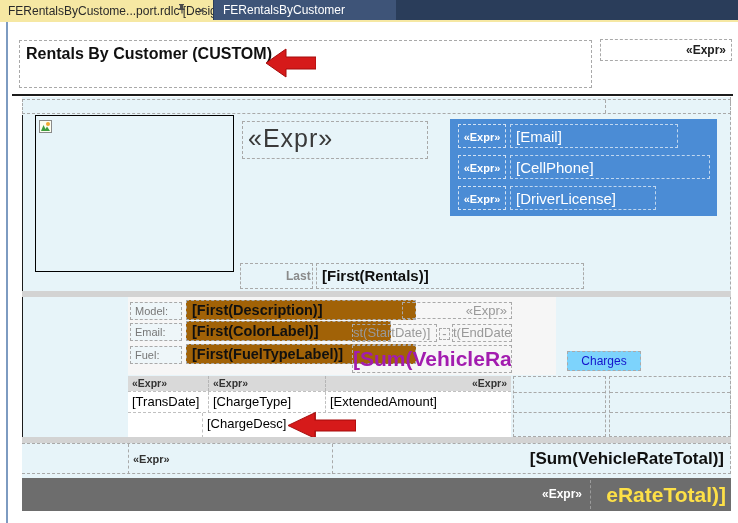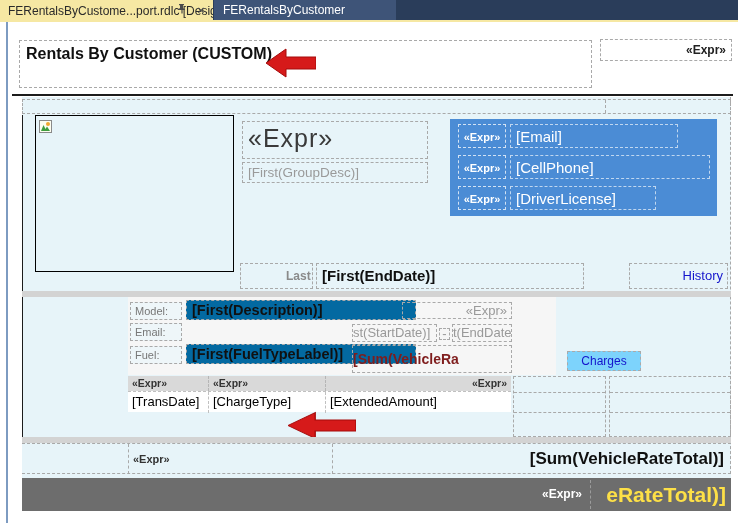--- a/index.html
+++ b/index.html
@@ -34,24 +34,24 @@
   .bp-label{border:1px dashed rgba(255,255,255,.75);color:#fff;font-size:11px;font-weight:bold;
             text-align:center;line-height:24px;}
   .bp-value{border:1px dashed rgba(255,255,255,.65);color:#fff;font-size:15px;line-height:24px;padding-left:5px;}
 
   .lr-label{font-size:12px;font-weight:600;color:#8a8a8a;line-height:24px;padding-left:5px;}
   .lr-value{font-size:15px;font-weight:bold;color:#101010;line-height:24px;padding-left:5px;}
   .linktext{color:#1414cc;font-size:13px;line-height:24px;}
 
   .vpanel{background:#f6f6f6;}
   .fld-label{font-size:11px;color:#777;line-height:16px;padding-left:4px;background:#eef6f9;}
-  .fld-value{font-size:14.5px;font-weight:bold;color:#101010;line-height:18px;padding-left:5px;background:#0369a1;}
+  .fld-value{font-size:14.5px;font-weight:bold;color:#101010;line-height:18px;padding-left:5px;background:#a16207;}
   .gray-expr{font-size:13px;color:#999;text-align:right;padding-right:4px;line-height:15px;}
   .gray-clip{font-size:13px;color:#999;line-height:16px;}
-  .ratesum{font-size:14px;font-weight:bold;color:#7f1d1d;line-height:26px;}
+  .ratesum{font-size:21px;font-weight:bold;color:#a21caf;line-height:26px;}
   .charges-btn{background:#7dd3fc;text-align:center;font-size:12px;line-height:18px;}
 
   .tbl-head{background:#d9d9d9;}
   .th-cell{font-size:10.5px;font-weight:bold;color:#333;line-height:14px;padding:0 4px;border-left:1px dashed #b5b5b5;}
   .td-cell{font-size:13px;color:#000;line-height:20px;padding:0 4px;border-left:1px dashed #c0c0c0;}
   .tbl-row{background:#fff;border-top:1px dashed #c0c0c0;}
 
   .ftr-expr{font-size:11px;font-weight:bold;color:#333;line-height:30px;}
   .ftr-total{font-size:17px;font-weight:bold;color:#101010;line-height:30px;text-align:right;}
 
@@ -109,70 +109,69 @@
           <rect x="0.5" y="0.5" width="12" height="12" fill="#fdfdf0" stroke="#8a8a8a"></rect>
           <circle cx="9" cy="4" r="2" fill="#f0a72e"></circle>
           <path d="M2 11 L4.5 5 L6.5 9 L8 6.5 L11 11 Z" fill="#3f9e3f"></path>
         </svg>
     </span>
   </div>
 
   <div class="abs dashed" style="left:242px;top:121px;width:186px;height:38px;">
     <div class="bigexpr nowrap">«Expr»</div>
   </div>
-  <div class="abs dashed" style="left:242px;top:162px;width:186px;height:21px;">
-    <div class="groupdesc nowrap">[First(GroupDesc)]</div>
-  </div>
 
   <div class="abs bluepanel" style="left:450px;top:119px;width:267px;height:97px;">
     <div class="abs bp-label" style="left:8px;top:5px;width:48px;height:24px;"><span>«Expr»</span></div>
     <div class="abs bp-value nowrap" style="left:60px;top:5px;width:168px;height:24px;"><span>[Email]</span></div>
     <div class="abs bp-label" style="left:8px;top:36px;width:48px;height:24px;"><span>«Expr»</span></div>
     <div class="abs bp-value nowrap" style="left:60px;top:36px;width:200px;height:24px;"><span>[CellPhone]</span></div>
     <div class="abs bp-label" style="left:8px;top:67px;width:48px;height:24px;"><span>«Expr»</span></div>
     <div class="abs bp-value nowrap" style="left:60px;top:67px;width:146px;height:24px;"><span>[DriverLicense]</span></div>
   </div>
 
   <div class="abs dashed lr-label nowrap" style="left:240px;top:263px;width:73px;height:26px;padding-left:45px;">
     <span>Last rental:</span>
   </div>
   <div class="abs dashed lr-value nowrap" style="left:316px;top:263px;width:268px;height:26px;">
-    <span>[First(EndDate)]</span>
-  </div>
-  <div class="abs dashed linktext" style="left:629px;top:263px;width:99px;height:26px;text-align:right;padding-right:4px;">
-    <span>History</span>
+    <span>[First(Rentals)]</span>
   </div>
 
   <div class="abs graystrip" style="left:22px;top:291px;width:709px;height:6px;"></div>
 
   <div class="abs vpanel" style="left:128px;top:297px;width:428px;height:78px;"></div>
 
   <div class="abs dashed fld-label" style="left:130px;top:302px;width:52px;height:18px;"><span>Model:</span></div>
   <div class="abs dashed fld-value nowrap" style="left:186px;top:300px;width:230px;height:20px;"><span>[First(Description)]</span></div>
   <div class="abs dashed fld-label" style="left:130px;top:323px;width:52px;height:18px;"><span>Email:</span></div>
+  <div class="abs dashed fld-value nowrap" style="left:186px;top:321px;width:205px;height:20px;"><span>[First(ColorLabel)]</span></div>
   <div class="abs dashed fld-label" style="left:130px;top:346px;width:52px;height:18px;"><span>Fuel:</span></div>
   <div class="abs dashed fld-value nowrap" style="left:186px;top:344px;width:230px;height:20px;"><span>[First(FuelTypeLabel)]</span></div>
 
   <div class="abs dashed gray-expr" style="left:402px;top:302px;width:110px;height:17px;"><span>«Expr»</span></div>
   <div class="abs dashed gray-clip nowrap" style="left:352px;top:324px;width:85px;height:18px;"><span>st(StartDate)]</span></div>
   <div class="abs dashed gray-clip" style="left:439px;top:328px;width:11px;height:12px;line-height:10px;text-align:center;"><span>-</span></div>
   <div class="abs dashed gray-clip nowrap" style="left:452px;top:324px;width:60px;height:18px;"><span>t(EndDate)]</span></div>
   <div class="abs dashed ratesum nowrap" style="left:352px;top:345px;width:160px;height:28px;"><span>[Sum(VehicleRa</span></div>
   <div class="abs dashed charges-btn linktext" style="left:567px;top:351px;width:74px;height:20px;line-height:18px;"><span>Charges</span></div>
 
   <div class="abs tbl-head" style="left:128px;top:376px;width:383px;height:15px;">
     <div class="abs th-cell nowrap" style="left:0;top:0;width:80px;height:15px;border-left:none;"><span>«Expr»</span></div>
     <div class="abs th-cell nowrap" style="left:80px;top:0;width:117px;height:15px;"><span>«Expr»</span></div>
     <div class="abs th-cell nowrap" style="left:197px;top:0;width:186px;height:15px;text-align:right;"><span>«Expr»</span></div>
   </div>
   <div class="abs tbl-row" style="left:128px;top:391px;width:383px;height:21px;">
     <div class="abs td-cell nowrap" style="left:0;top:0;width:80px;height:21px;border-left:none;"><span>[TransDate]</span></div>
     <div class="abs td-cell nowrap" style="left:80px;top:0;width:117px;height:21px;"><span>[ChargeType]</span></div>
     <div class="abs td-cell nowrap" style="left:197px;top:0;width:186px;height:21px;"><span>[ExtendedAmount]</span></div>
   </div>
+  <div class="abs tbl-row" style="left:128px;top:412px;width:383px;height:25px;">
+    <div class="abs td-cell" style="left:0;top:0;width:74px;height:25px;border-left:none;"></div>
+    <div class="abs td-cell nowrap" style="left:74px;top:0;width:309px;height:25px;line-height:22px;"><span>[ChargeDesc]</span></div>
+  </div>
 
   <div class="abs dashed" style="left:513px;top:376px;width:93px;height:61px;">
     <div class="abs" style="left:0;top:15px;width:91px;height:0;border-top:1px dashed #a9a9a9;"></div>
     <div class="abs" style="left:0;top:35px;width:91px;height:0;border-top:1px dashed #a9a9a9;"></div>
   </div>
   <div class="abs dashed" style="left:609px;top:376px;width:122px;height:61px;">
     <div class="abs" style="left:0;top:15px;width:120px;height:0;border-top:1px dashed #a9a9a9;"></div>
     <div class="abs" style="left:0;top:35px;width:120px;height:0;border-top:1px dashed #a9a9a9;"></div>
   </div>
 

